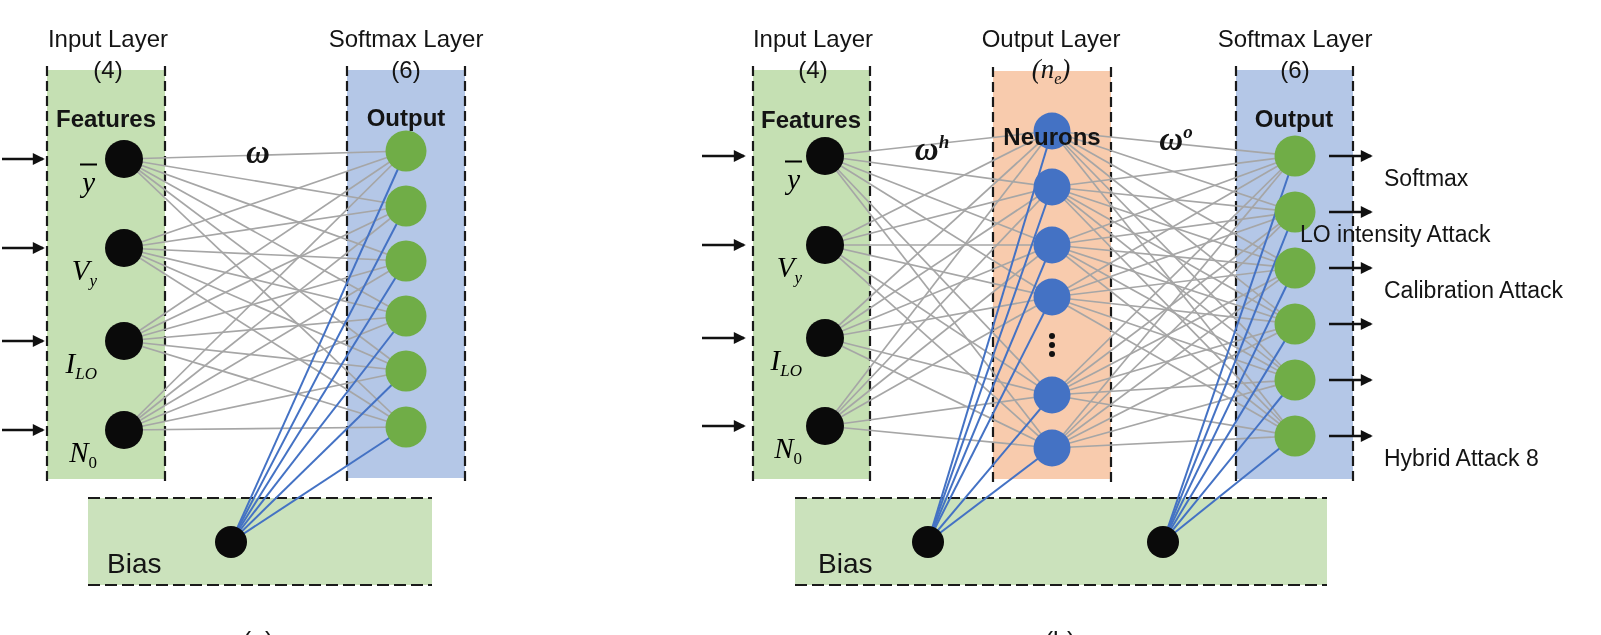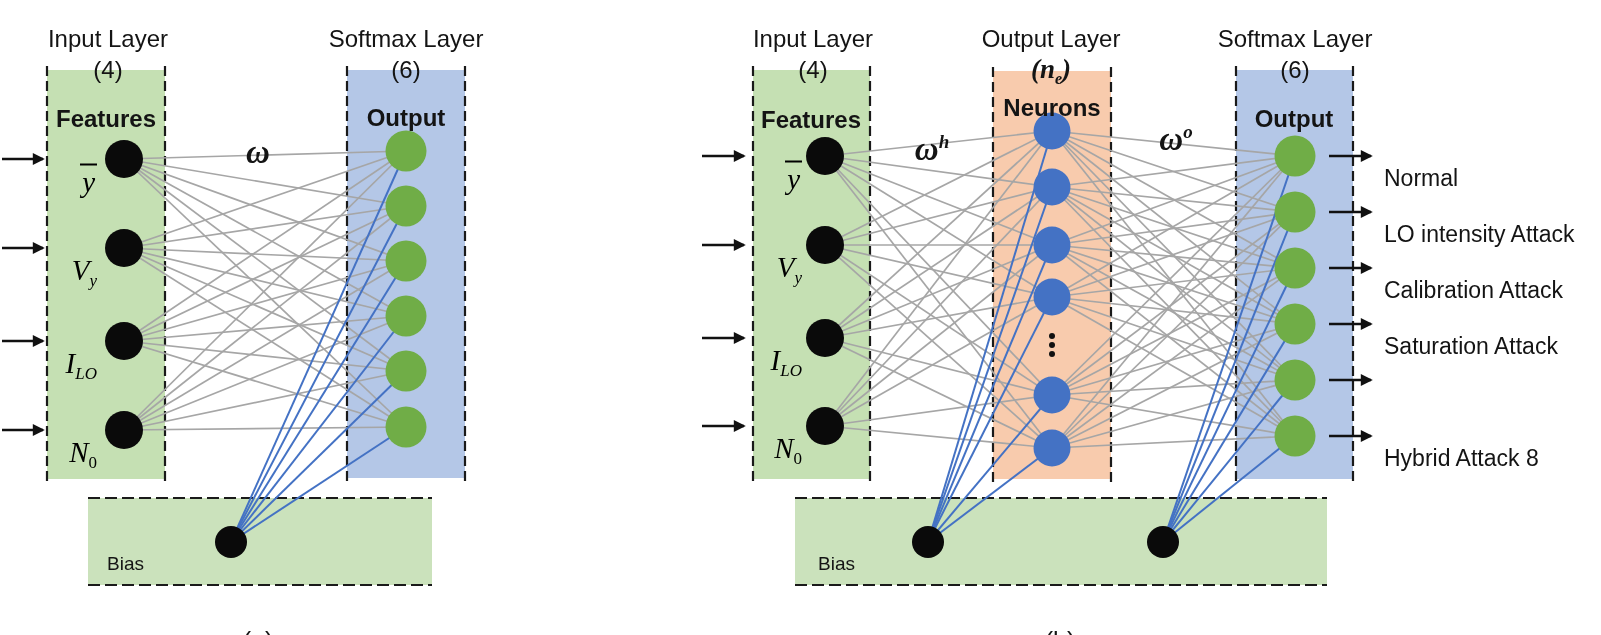--- a/index.html
+++ b/index.html
@@ -4,27 +4,27 @@
 <style>
   html,body{margin:0;padding:0;background:#fff;}
   .canvas{position:relative;width:1601px;height:635px;background:#fff;
           font-family:"Liberation Sans",sans-serif;overflow:hidden;}
   #net-svg{position:absolute;left:0;top:0;z-index:1;}
   .overlay{position:absolute;left:0;top:0;width:1348px;height:635px;z-index:2;pointer-events:none;margin-top:22px;}
   .overlay > div{position:absolute;}
   .ltitle{transform:translateX(-50%);top:1px;text-align:center;font-size:24px;
           line-height:31px;color:#141414;white-space:nowrap;}
   .t2.serif2{font-family:"Liberation Serif","DejaVu Serif",serif;font-style:italic;
-             font-weight:bold;font-size:27px;}
+             font-weight:normal;font-size:27px;}
   .serif2 sub{font-size:16px;line-height:0;}
   .boxlabel{transform:translateX(-50%);font-size:24px;color:#141414;white-space:nowrap;font-weight:bold;}
   .wlabel{transform:translate(-50%,-50%);font-family:"Liberation Serif","DejaVu Serif",serif;
           font-weight:bold;font-style:italic;font-size:33px;color:#141414;white-space:nowrap;}
   .wlabel sup{font-size:19px;line-height:0;}
-  .biaslabel{transform:translateY(-50%);font-size:19px;color:#141414;}
+  .biaslabel{transform:translateY(-50%);font-size:28px;color:#141414;}
   .caption{transform:translate(-50%,-50%);font-size:25px;color:#141414;}
   .feat{transform:translateY(-50%);text-align:right;width:90px;
         font-family:"Liberation Serif","DejaVu Serif",serif;font-size:29px;color:#000;}
   .feat i{font-style:italic;}
   .feat sub{font-size:17px;line-height:0;}
   .feat sub.it{font-style:italic;}
   .feat .over{display:inline-block;border-top:2.5px solid #000;padding:1px 2px 0 2px;line-height:1.05;}
   .outlabel{transform:translateY(-50%);font-size:23px;color:#141414;white-space:nowrap;}
 </style>
 </head>
@@ -248,37 +248,36 @@
     </div>
     <div class="ltitle" style="left:1051px">
       <div class="t1">Output Layer</div>
       <div class="t2 serif2"><span>(</span><i>n</i><sub>e</sub><span>)</span></div>
     </div>
     <div class="ltitle" style="left:1295px">
       <div class="t1">Softmax Layer</div>
       <div class="t2">(6)</div>
     </div>
     <div class="boxlabel" style="left:811px;top:84px">Features</div>
-    <div class="boxlabel" style="left:1052px;top:72px">Neurons</div>
+    <div class="boxlabel" style="left:1052px;top:101px">Neurons</div>
     <div class="boxlabel" style="left:1294px;top:83px">Output</div>
     <div class="wlabel" style="left:932px;top:127px">
       <span>ω</span><sup>h</sup>
     </div>
     <div class="wlabel" style="left:1176px;top:117px">
       <span>ω</span><sup>o</sup>
     </div>
     <div class="biaslabel" style="left:818px;top:542px">Bias</div>
     <div class="caption" style="left:1060px;top:619px">(b)</div>
   <div class="feat" style="left:7px;top:159px"><span class="over"><i>y</i></span></div>
       <div class="feat" style="left:7px;top:248px"><i>V</i><sub class="it">y</sub></div>
       <div class="feat" style="left:7px;top:341px"><i>I</i><sub class="it">LO</sub></div>
       <div class="feat" style="left:7px;top:430px"><i>N</i><sub class="">0</sub></div>
       <div class="feat" style="left:712px;top:156px"><span class="over"><i>y</i></span></div>
       <div class="feat" style="left:712px;top:245px"><i>V</i><sub class="it">y</sub></div>
       <div class="feat" style="left:712px;top:338px"><i>I</i><sub class="it">LO</sub></div>
       <div class="feat" style="left:712px;top:426px"><i>N</i><sub class="">0</sub></div>
-      <div class="outlabel" style="left:1384px;top:156px">Normal</div>
-      <div class="outlabel" style="left:1384px;top:212px">LO intensity Attack</div>
+      <div class="outlabel" style="left:1384px;top:156px">Softmax</div>
+      <div class="outlabel" style="left:1300px;top:212px">LO intensity Attack</div>
       <div class="outlabel" style="left:1384px;top:268px">Calibration Attack</div>
-      <div class="outlabel" style="left:1384px;top:324px">Saturation Attack</div>
       <div class="outlabel" style="left:1384px;top:436px">Hybrid Attack 8</div>
     </div>
 </div>
 
 </body></html>

